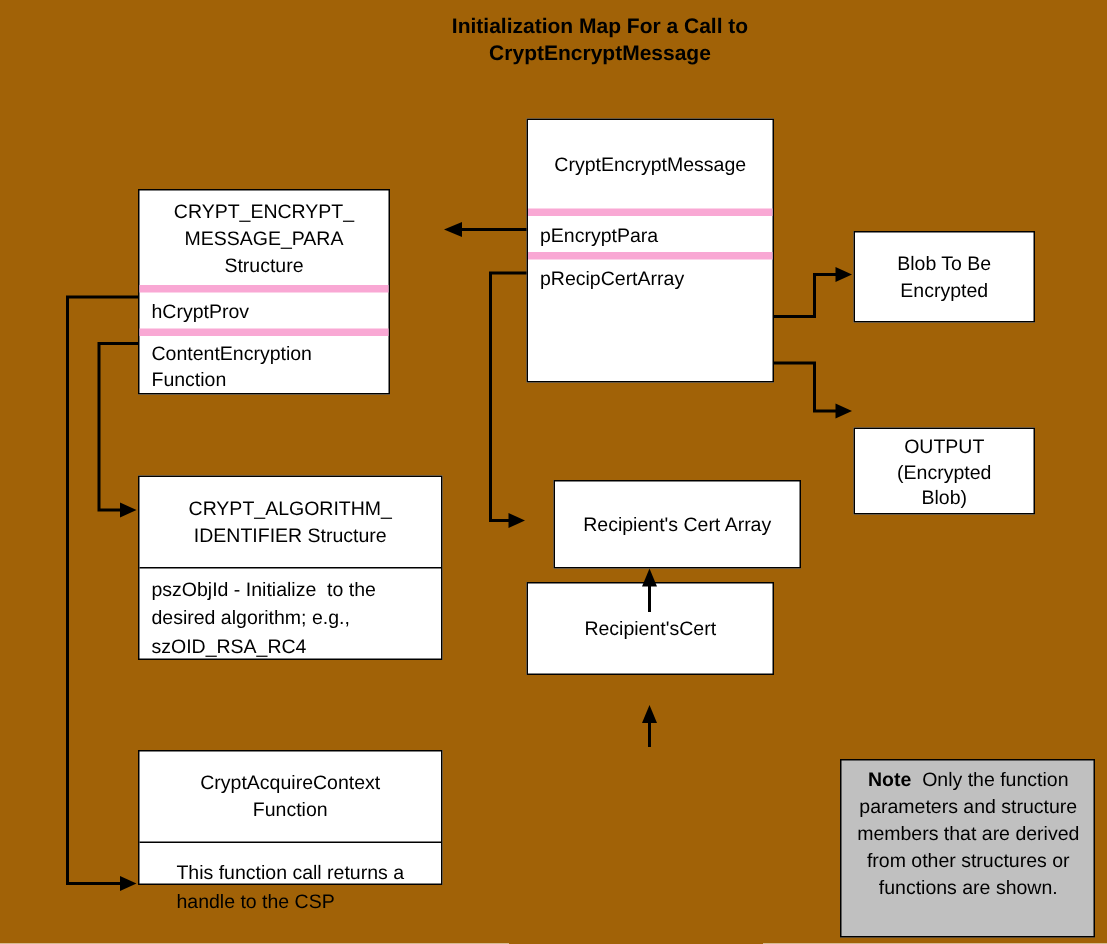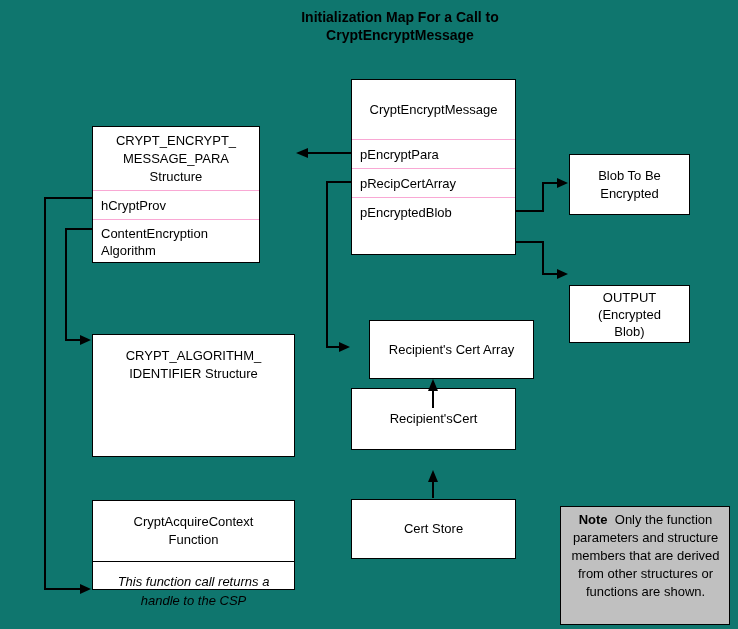--- a/index.html
+++ b/index.html
@@ -1,19 +1,19 @@
 <!DOCTYPE html>
 <html><head>
 <meta charset="utf-8">
 <style>
   html,body{margin:0;padding:0;background:#ffffff;}
   #stage{
     position:relative;
     width:738px;height:629px;
-    background:#0f766e;
+    background:#a16207;
     font-family:"Liberation Sans","DejaVu Sans",sans-serif;
     color:#000;
     overflow:hidden;
   }
   .pre{white-space:pre-wrap;}
   #title{
     position:absolute;left:180px;top:8px;width:440px;
     text-align:center;font-weight:bold;font-size:14px;line-height:18px;
   }
   .box{
@@ -21,46 +21,46 @@
     border:1px solid #000;
     background:#fff;
     box-sizing:border-box;
     font-size:13px;
   }
   .hdr{
     display:flex;align-items:center;justify-content:center;
     text-align:center;line-height:18px;box-sizing:border-box;
   }
   .row{
-    border-top:1px solid #f9a8d4;
+    border-top:5px solid #f9a8d4;
     display:flex;align-items:center;
     padding-left:8px;line-height:17px;box-sizing:border-box;
   }
   .center-lbl{
     position:absolute;inset:0;
     display:flex;align-items:center;justify-content:center;
     text-align:center;line-height:18px;
   }
   
   #central{left:351px;top:79px;width:165px;height:176px;}
   #central .hdr{height:59px;}
   #central .row{height:29px;}
   
   #parambox{left:92px;top:126px;width:168px;height:137px;}
   #parambox .hdr{height:63px;}
   #parambox .r1{height:29px;}
   #parambox .r2{height:45px;}
   
-  #algbox{left:92px;top:334px;width:203px;height:123px;}
+  #algbox{left:92px;top:317px;width:203px;height:123px;}
   #algbox .hdr{height:60px;}
   #algbox .body{padding:4px 6px 0 8px;line-height:19px;}
   
   #acqbox{left:92px;top:500px;width:203px;height:90px;}
   #acqbox .hdr{height:60px;}
-  #acqbox .body{height:58px;border-top:1px solid #000;display:flex;align-items:center;justify-content:center;text-align:center;line-height:19px;box-sizing:border-box;font-style:italic;}
+  #acqbox .body{height:58px;border-top:1px solid #000;display:flex;align-items:center;justify-content:center;text-align:left;line-height:19px;box-sizing:border-box;}
   
   #databox{left:569px;top:154px;width:121px;height:61px;}
   #outputbox{left:569px;top:245px;width:121px;height:58px;margin-top:40px;}
   
   #reciparray{left:369px;top:320px;width:165px;height:59px;}
   #recipcert{left:351px;top:388px;width:165px;height:62px;}
   #certstore{left:351px;top:499px;width:165px;height:60px;}
   
   #notebox{
     left:560px;top:506px;width:170px;height:119px;
@@ -73,35 +73,37 @@
 
 <div id="stage">
 
   <div id="title" class="pre">Initialization Map For a Call to
 CryptEncryptMessage</div>
 
   <div id="central" class="box">
     <div class="hdr">CryptEncryptMessage</div>
     <div class="row">pEncryptPara</div>
     <div class="row">pRecipCertArray</div>
-    <div class="row">pEncryptedBlob</div>
   </div>
 
   <div id="parambox" class="box">
     <div class="hdr pre">CRYPT_ENCRYPT_
 MESSAGE_PARA
 Structure</div>
     <div class="row r1">hCryptProv</div>
     <div class="row r2 pre">ContentEncryption
-Algorithm</div>
+Function</div>
   </div>
 
   <div id="algbox" class="box">
     <div class="hdr pre">CRYPT_ALGORITHM_
 IDENTIFIER Structure</div>
+    <div class="body pre" style="border-top:1px solid #000;">pszObjId - Initialize  to the
+desired algorithm; e.g.,
+szOID_RSA_RC4</div>
   </div>
 
   <div id="acqbox" class="box">
     <div class="hdr pre">CryptAcquireContext
 Function</div>
     <div class="body pre">This function call returns a
 handle to the CSP</div>
   </div>
 
   <div id="databox" class="box">
@@ -112,23 +114,20 @@
     <div class="center-lbl pre" style="line-height:17px;">OUTPUT
 (Encrypted
 Blob)</div>
   </div>
 
   <div id="reciparray" class="box">
     <div class="center-lbl">Recipient's Cert Array</div>
   </div>
   <div id="recipcert" class="box">
     <div class="center-lbl">Recipient'sCert</div>
-  </div>
-  <div id="certstore" class="box">
-    <div class="center-lbl">Cert Store</div>
   </div>
 
   <div id="notebox" class="box pre" style="background:#c0c0c0;text-align:center;"><b>Note</b><span>  Only the function parameters and structure members that are derived from other structures or functions are shown.</span></div>
 
   <svg id="connectors" width="738" height="629" viewBox="0 0 738 629">
     <g stroke="#000" stroke-width="2" fill="none">
 
       <path d="M351,153 H305"></path>
 
       <path d="M351,182 H327 V347 H340"></path>

